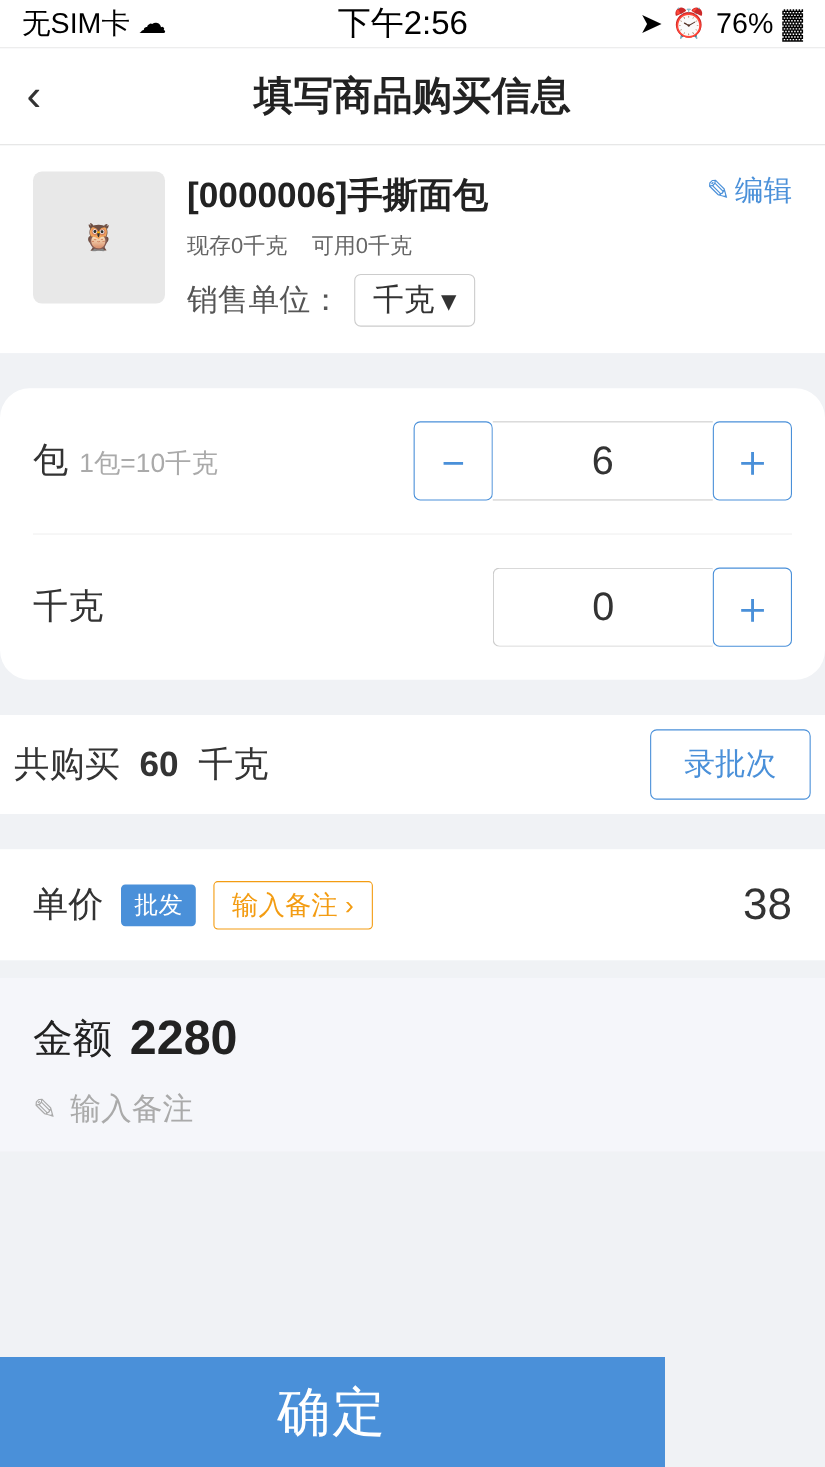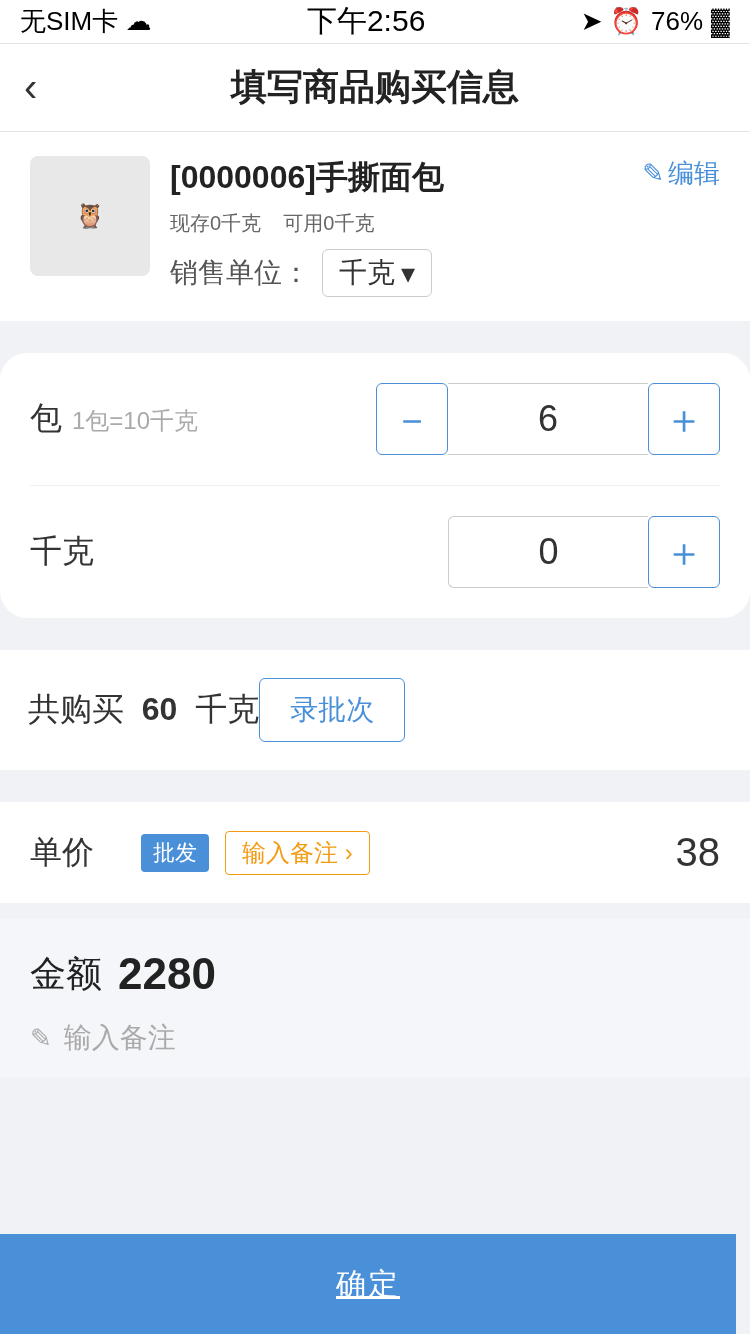--- a/index.html
+++ b/index.html
@@ -178,24 +178,24 @@
     .qty-btn-plus {
       border-radius: 6px;
     }
     .qty-btn-minus {
       border-radius: 6px;
     }
 
     
     .summary-row {
       background: #fff;
-      padding: 28px;
-      display: flex;
-      align-items: center;
-      justify-content: flex-start;
+      padding: 13px;
+      display: flex;
+      align-items: center;
+      justify-content: space-between;
       margin-bottom: 16px;
     }
     .summary-text {
       font-size: 32px;
       color: #333;
     }
     .summary-text .qty-num {
       color: #333;
       font-weight: 600;
     }
@@ -223,21 +223,20 @@
     .price-label {
       font-size: 32px;
       color: #333;
     }
     .price-tag {
       background: #4a90d9;
       color: #fff;
       font-size: 22px;
       padding: 4px 12px;
       border-radius: 4px;
-      margin-left: 31px;
     }
     .price-ref-btn {
       border: 1.5px solid #f39c12;
       color: #f39c12;
       font-size: 24px;
       padding: 5px 16px;
       border-radius: 4px;
       background: #fff;
       display: flex;
       align-items: center;
@@ -288,32 +287,31 @@
     .empty-space {
       height: 320px;
       background: #f0f2f5;
     }
 
     
     .confirm-btn {
       position: fixed;
       bottom: 0;
       left: 0;
-      width: 736px;
+      width: 604px;
       height: 100px;
       background: #4a90d9;
       color: #fff;
-      font-size: 30px;
+      font-size: 48px;
       border: none;
       display: flex;
       align-items: center;
       justify-content: center;
       cursor: pointer;
       letter-spacing: 2px;
-      text-decoration: underline;
     }
 
     
     .section-divider {
       height: 16px;
       background: #f0f2f5;
     }
   </style>
 </head>
 <body>

